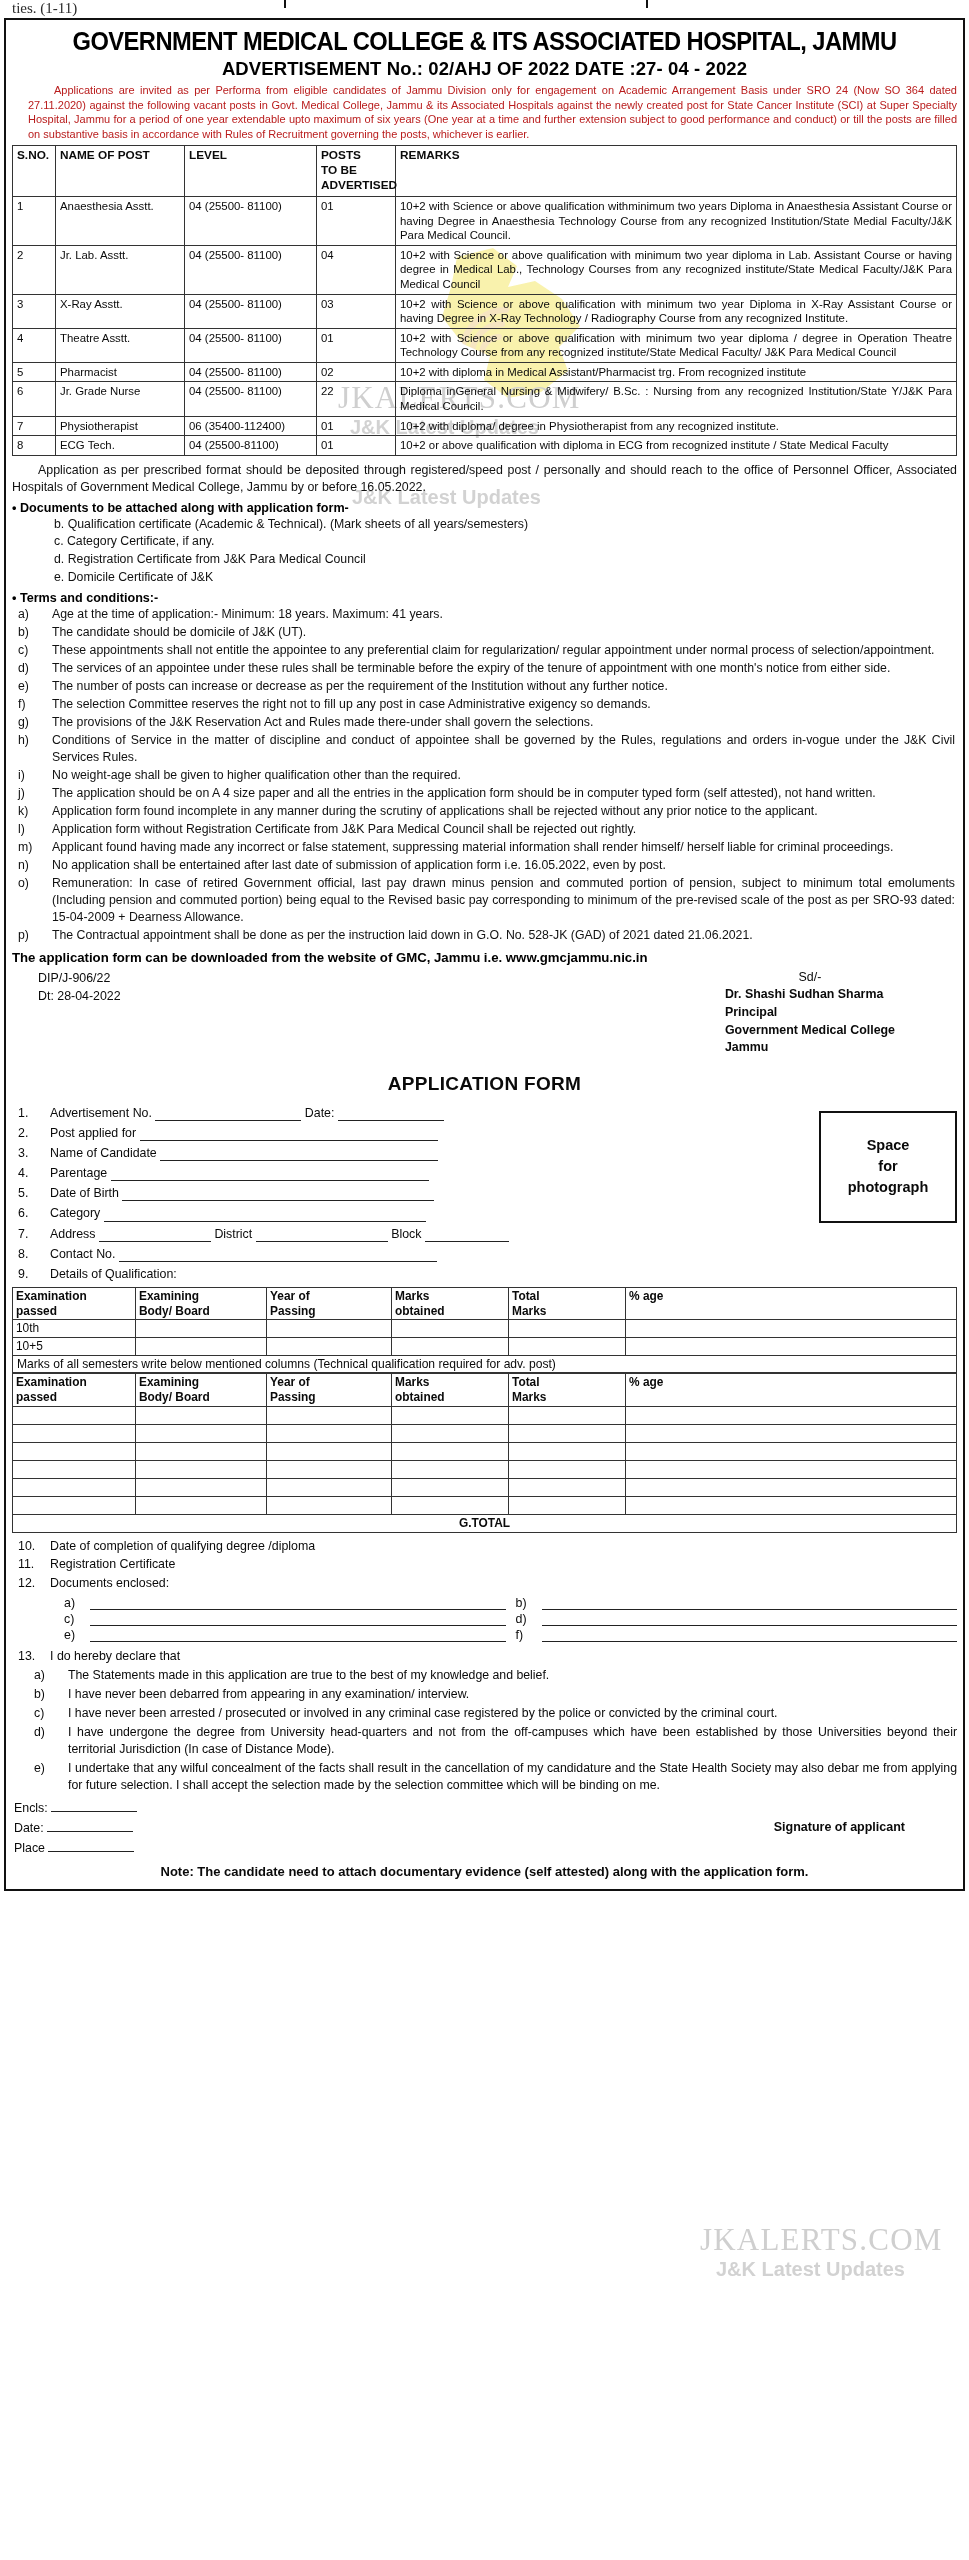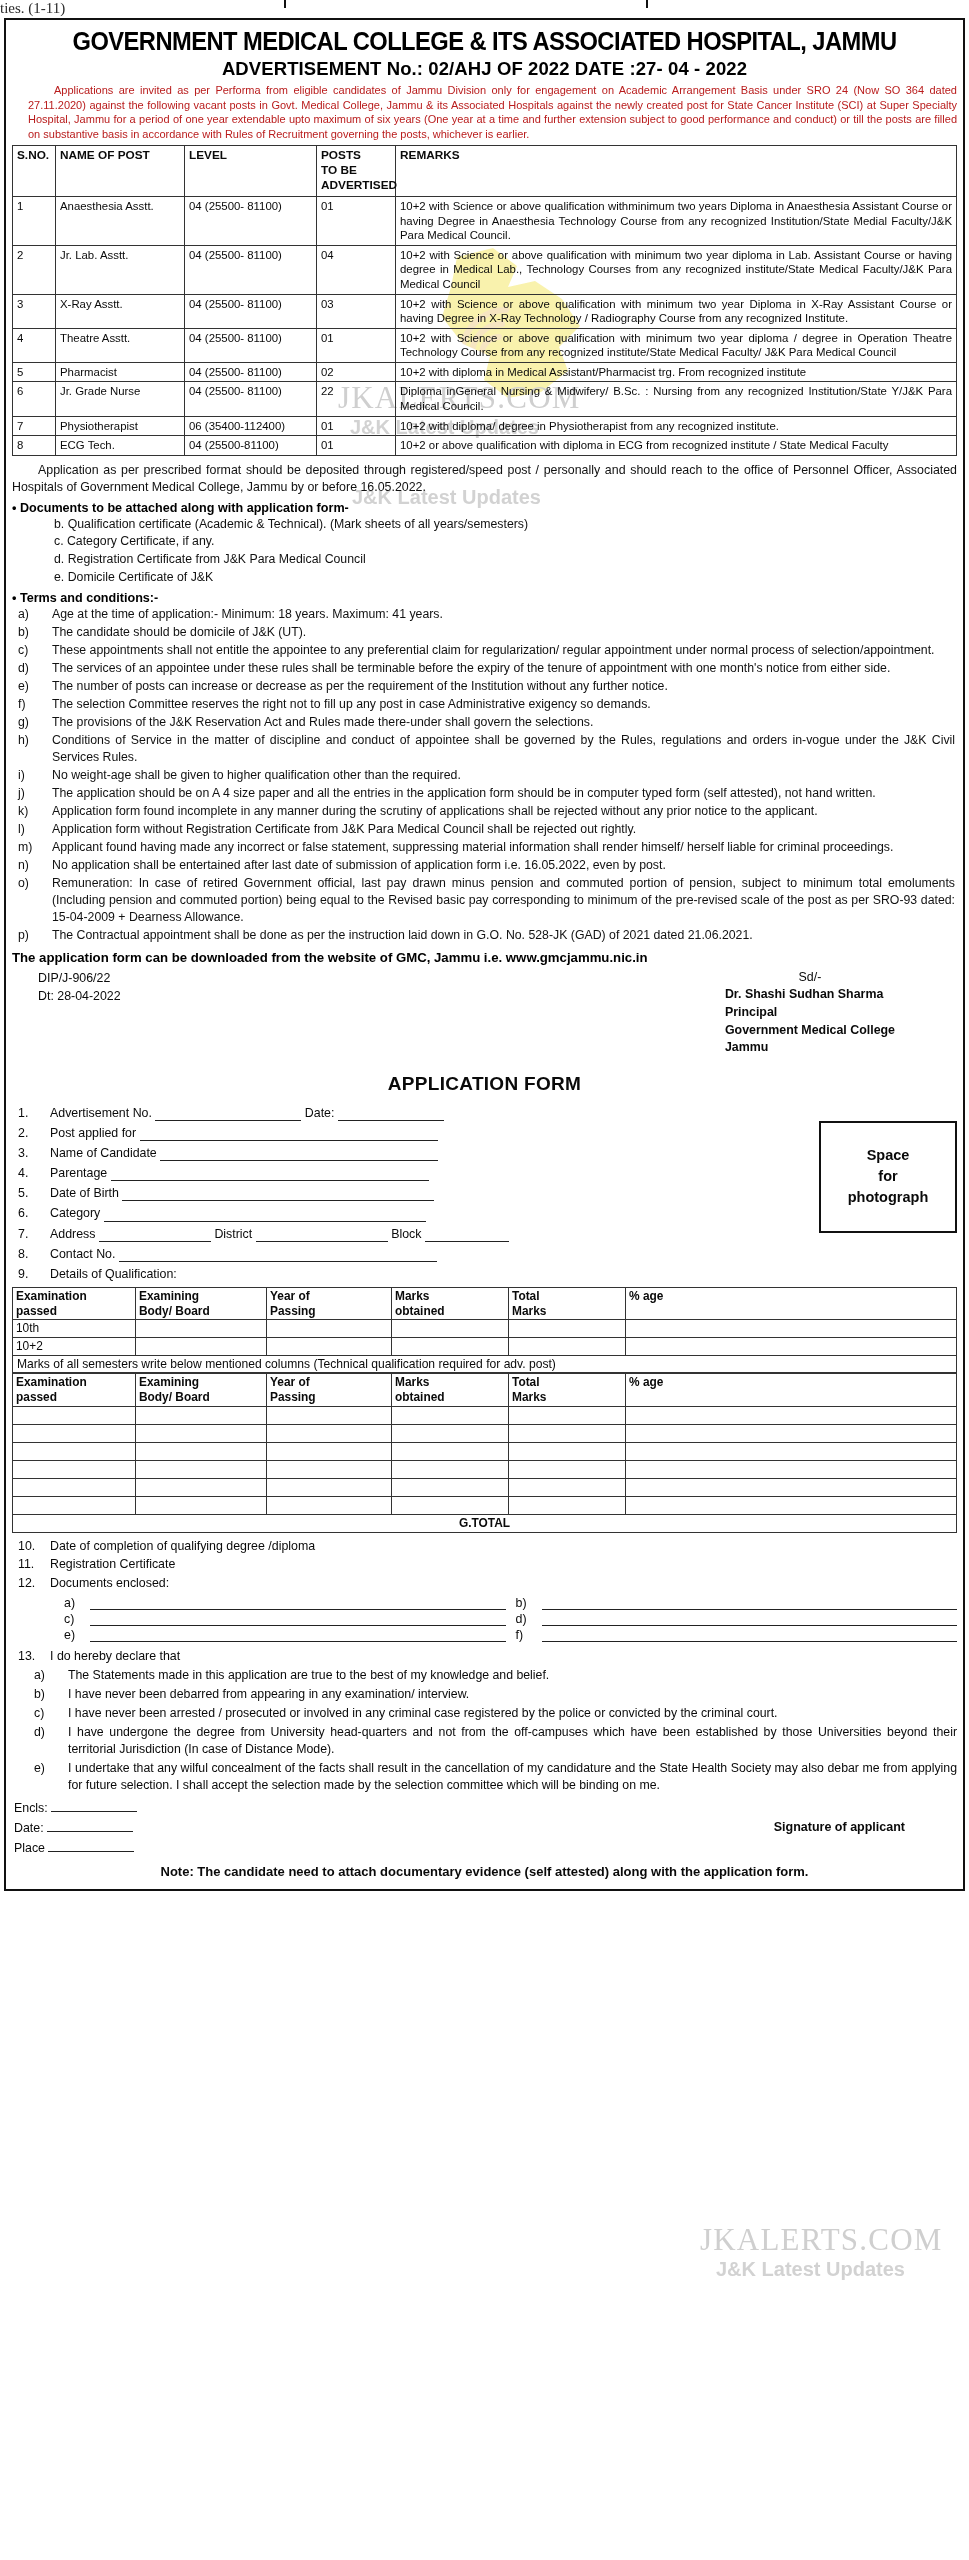--- a/index.html
+++ b/index.html
@@ -27,21 +27,21 @@
     font-family:"Liberation Sans", sans-serif;
     font-size:20px;font-weight:bold;color:#d2d2d2;white-space:nowrap;
   }
   .wm-b{left:338px;top:380px;}
   .wm-c{left:350px;top:416px;}
   .wm-d{left:352px;top:486px;}
   .wm-e{left:700px;top:2222px;}
   .wm-f{left:716px;top:2258px;}
 
   
-  .topstub{position:relative;z-index:2;height:18px;padding-left:0;font-family:"Liberation Serif", serif;font-size:15px;color:#2b2b2b;}
+  .topstub{position:relative;z-index:2;height:18px;padding-left:12px;font-family:"Liberation Serif", serif;font-size:15px;color:#2b2b2b;}
   .topstub-box{position:absolute;left:284px;top:-4px;width:360px;height:10px;border:2px solid #111;border-bottom:none;}
 
   
   .frame{position:relative;z-index:2;border:2px solid #111;margin:0 4px;padding:4px 6px 6px 6px;box-sizing:border-box;background:transparent;}
 
   h1.head{
     text-align:center;margin:3px 0 1px 0;
     font-family:"Liberation Sans", sans-serif;
     font-weight:bold;font-size:25.5px;letter-spacing:-0.6px;
     transform:scaleX(0.93);transform-origin:center;
@@ -86,21 +86,21 @@
   .sigrow{display:flex;justify-content:space-between;margin-top:4px;}
   .sig-left{font-size:12.4px;line-height:1.5;padding-left:26px;}
   .sig-right{font-size:12.4px;line-height:1.42;font-weight:bold;text-align:left;padding-right:62px;}
   .sig-right .sd{font-weight:normal;text-align:center;margin-bottom:0px;}
 
   
   h3.appform{text-align:center;font-size:19px;font-weight:bold;margin:16px 0 8px 0;letter-spacing:.3px;}
   .formwrap{display:flex;gap:10px;align-items:flex-start;}
   .formleft{flex:1 1 auto;}
   .photobox{
-    width:134px;height:108px;border:2px solid #111;margin-top:18px;
+    width:134px;height:108px;border:2px solid #111;margin-top:8px;
     display:flex;align-items:center;justify-content:center;text-align:center;
     font-size:14.5px;font-weight:bold;line-height:1.45;flex:0 0 auto;
   }
   table.fields{border-collapse:collapse;width:100%;}
   table.fields td{font-size:12.4px;padding:2px 0;vertical-align:bottom;line-height:1.3;}
   table.fields td.num{width:32px;padding-left:6px;}
   .dots{display:inline-block;border-bottom:1px solid #222;height:11px;vertical-align:bottom;}
 
   
   table.qual{width:100%;border-collapse:collapse;table-layout:fixed;margin-top:3px;}
@@ -423,21 +423,21 @@
       <tbody>
         <tr>
           <td>10th</td>
           <td class="blank"></td>
           <td class="blank"></td>
           <td class="blank"></td>
           <td class="blank"></td>
           <td class="blank"></td>
         </tr>
         <tr>
-          <td>10+2</td>
+          <td>10+5</td>
           <td class="blank"></td>
           <td class="blank"></td>
           <td class="blank"></td>
           <td class="blank"></td>
           <td class="blank"></td>
         </tr>
       </tbody>
     </table>
 
     <div class="fullbar">Marks of all semesters write below mentioned columns (Technical qualification required for adv. post)</div>

